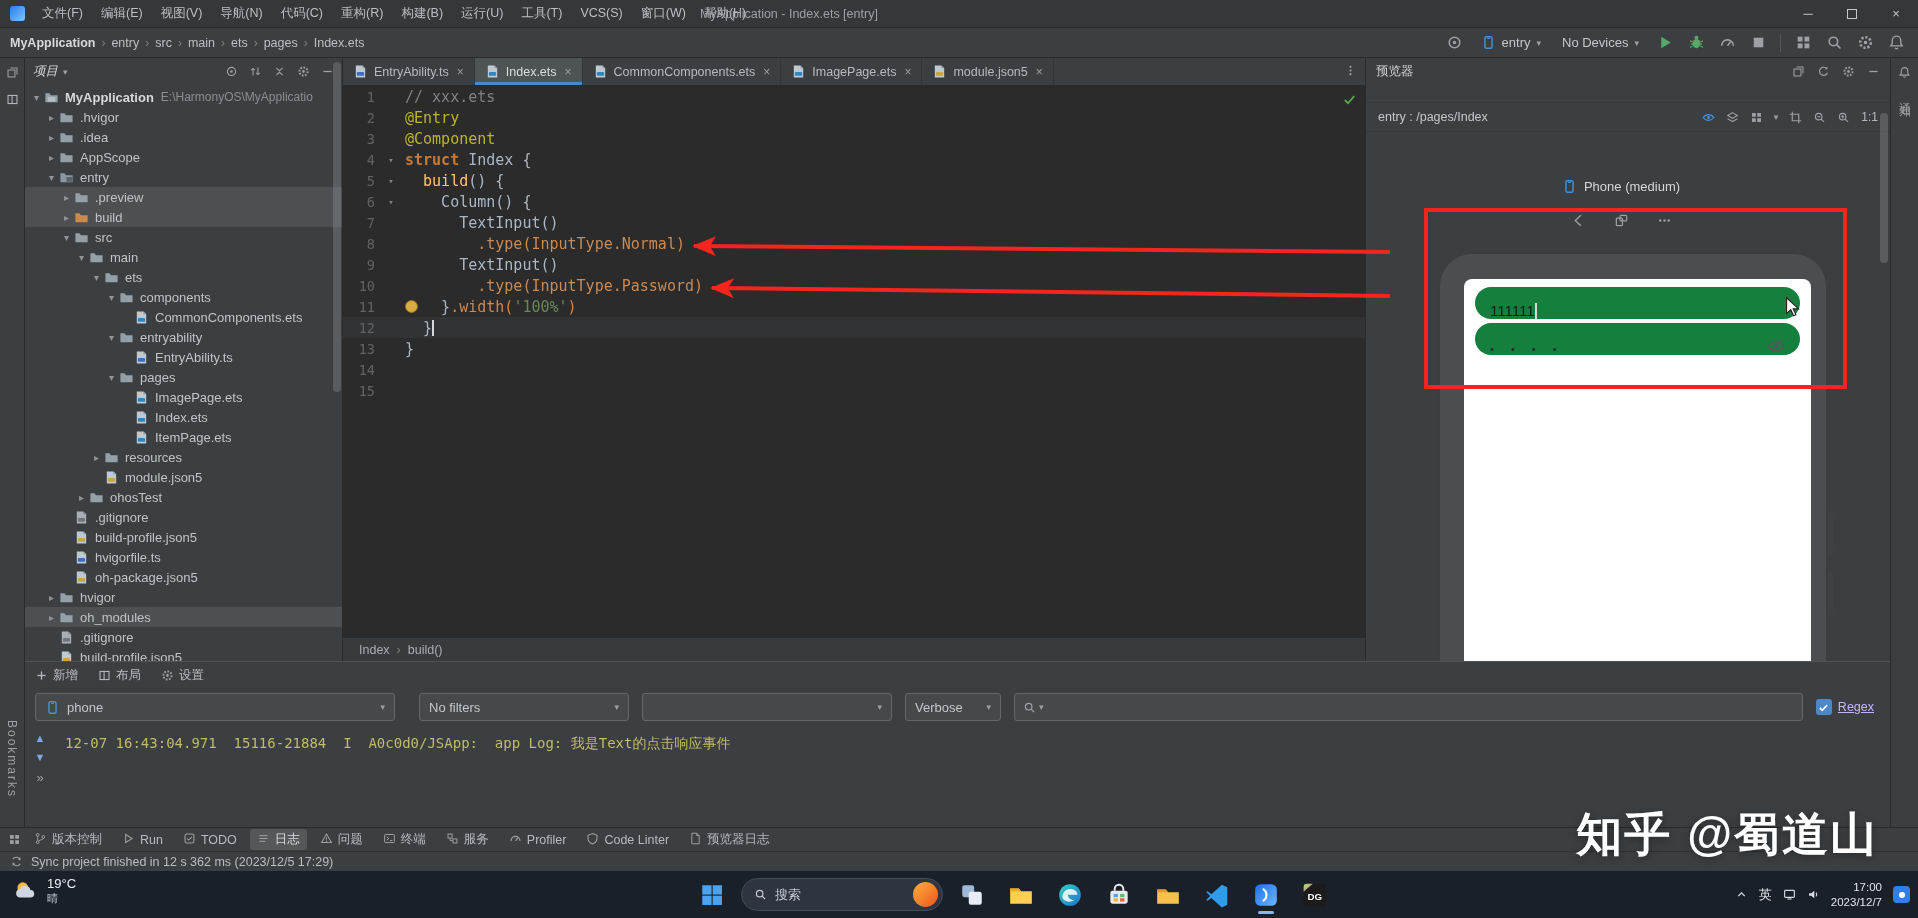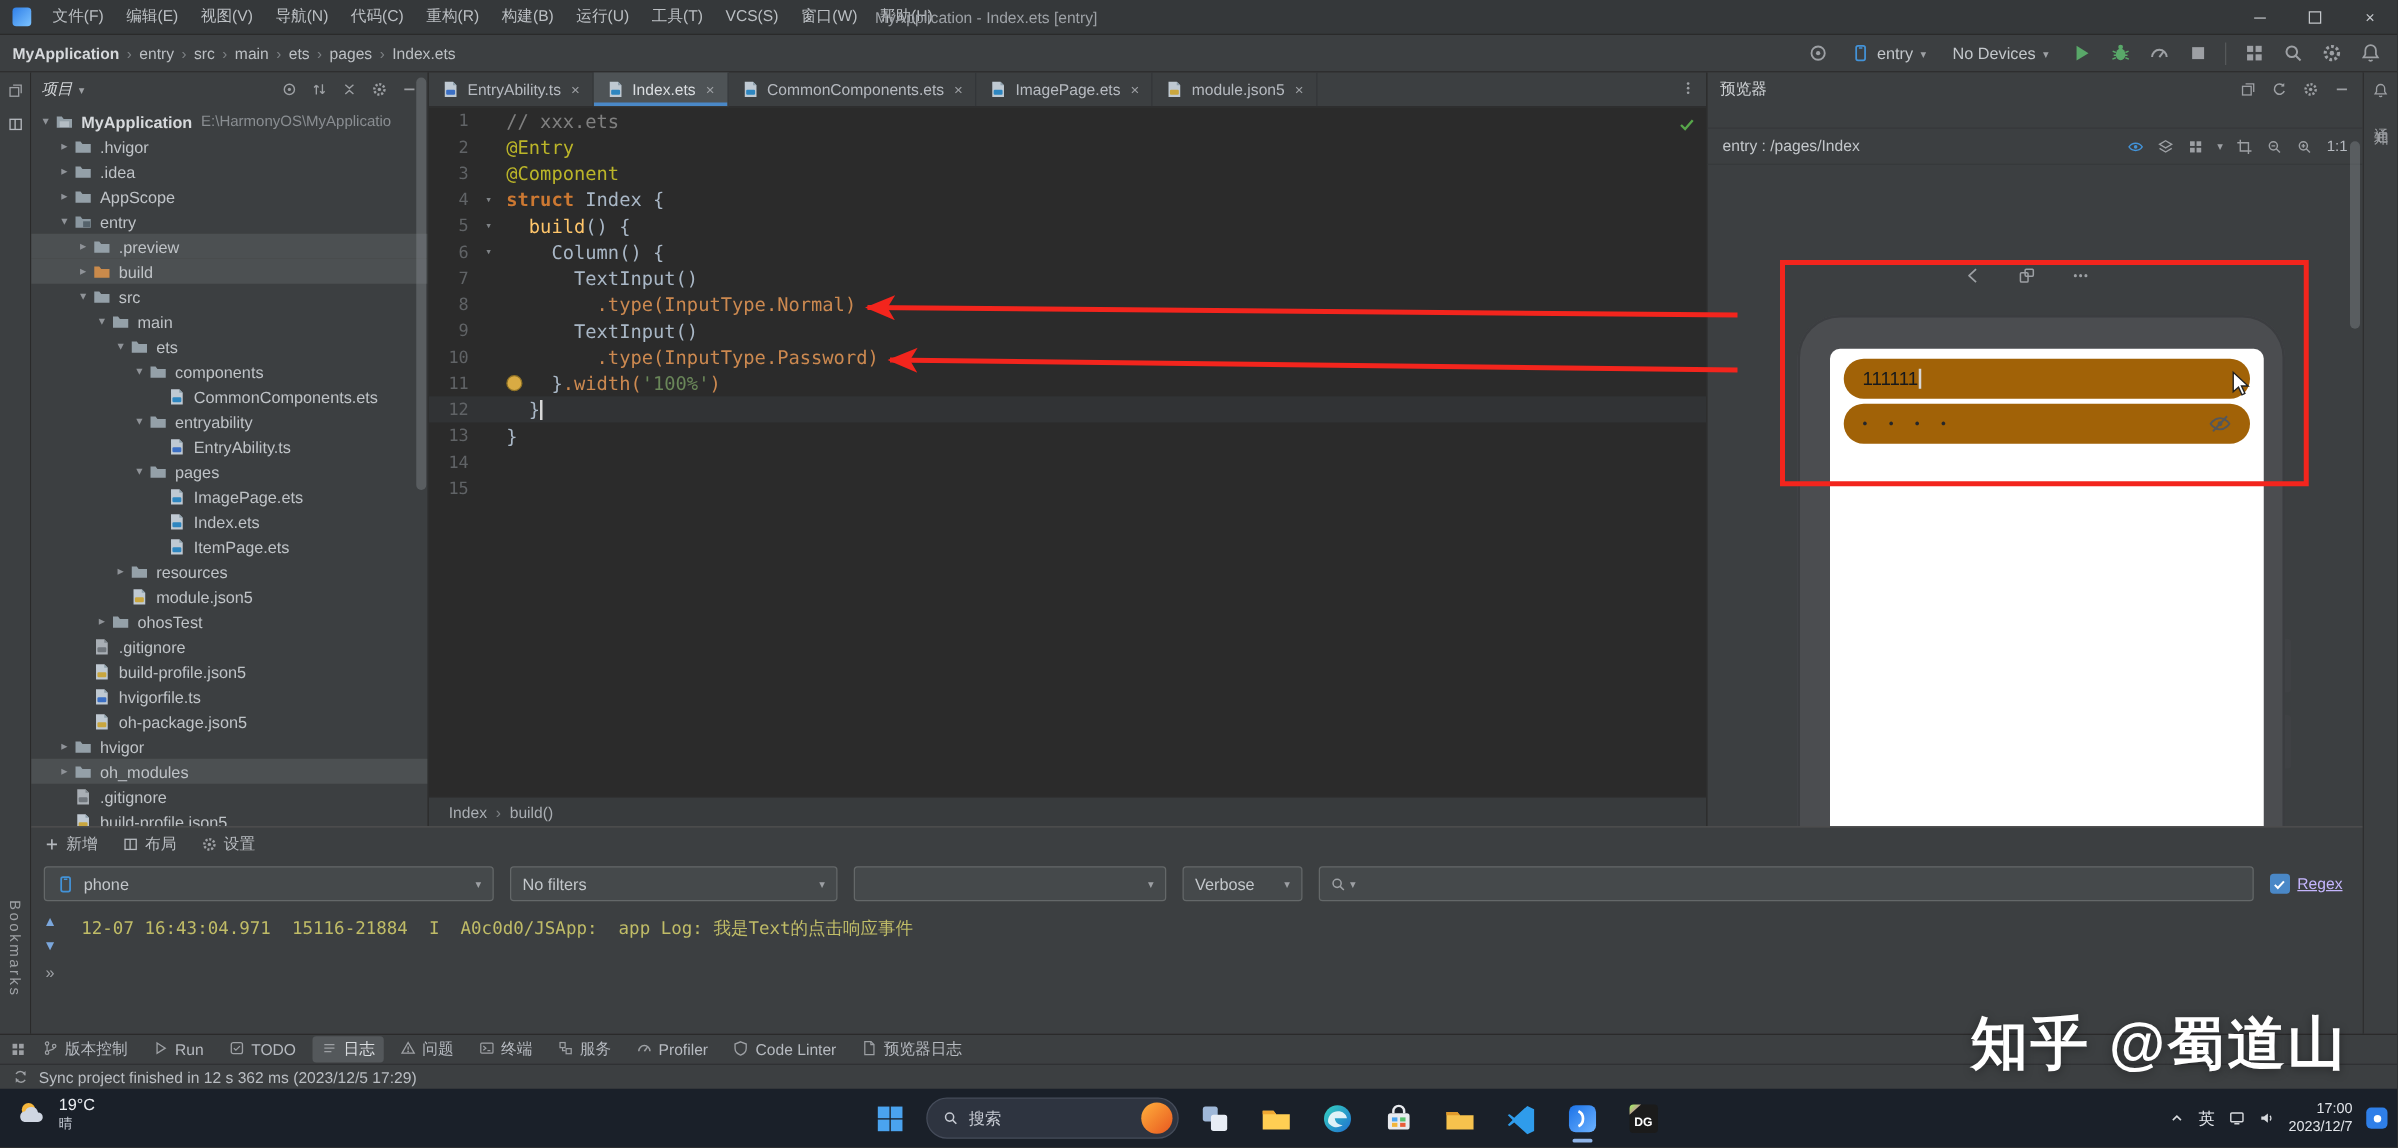--- a/index.html
+++ b/index.html
@@ -82,42 +82,42 @@
 .pv-hicons{margin-left:auto;display:flex;gap:12px;align-items:center;}
 .pv-sub{height:30px;display:flex;align-items:center;padding:0 12px;gap:9px;border-bottom:1px solid #36393b;border-top:1px solid #36393b;flex:none;font-size:12.5px;color:#c3c7cb;}
 .pv-sicons{margin-left:auto;display:flex;gap:11px;align-items:center;}
 .zoom-label{font-size:12px;color:#b6bac0;}
 .pv-canvas{flex:1;position:relative;overflow:hidden;}
 .pv-devlabel{position:absolute;top:30px;left:0;right:14px;display:flex;justify-content:center;align-items:center;gap:7px;font-size:13px;color:#d4d6d9;}
 .pv-nav{position:absolute;top:64px;left:0;right:14px;display:flex;justify-content:center;gap:28px;}
 .phone{position:absolute;left:72px;top:103px;width:390px;height:520px;background:#4b4d50;border-radius:34px 34px 0 0;box-shadow:inset 0 0 0 2px #3b3d40;}
 .pbtn{position:absolute;right:-5px;width:5px;height:43px;background:#3f4144;border-radius:0 3px 3px 0;}
 .screen{position:absolute;left:26px;top:27px;width:347px;height:600px;background:#ffffff;border-radius:8px;}
-.ti{position:absolute;left:11px;right:11px;height:32px;background:#a16207;border-radius:16px;display:flex;align-items:center;padding:12px 15px;}
+.ti{position:absolute;left:11px;right:11px;height:32px;background:#15803d;border-radius:16px;display:flex;align-items:flex-end;padding:0 15px;}
 .ti1{top:8px;font-size:15px;color:#17191c;}
 .ti2{top:44px;}
 .dots{font-size:11px;letter-spacing:7px;color:#24262a;}
 .eyewrap{margin-left:auto;display:flex;}
 .screen-bar{position:absolute;top:405px;left:14px;right:30px;height:5px;background:#e8e8e8;border-radius:3px;}
 .screen-bar .thumbseg{position:absolute;left:0;top:0;height:5px;width:42%;background:#c6c6c6;border-radius:3px;}
 .pv-thumb{position:absolute;right:2px;top:55px;width:8px;height:150px;background:rgba(150,155,160,.33);border-radius:4px;}
 
 
 .logpanel{position:absolute;left:25px;top:661px;width:1865px;height:166px;background:#3c3f41;border-top:1px solid #515151;display:flex;flex-direction:column;}
 .log-tabs{height:26px;display:flex;align-items:center;padding:0 8px;gap:16px;flex:none;}
 .log-title{font-weight:bold;color:#d4d7da;}
 .log-tab{color:#b3b7bc;padding:4px 2px;}
 .log-tab.active{color:#e0e3e6;box-shadow:inset 0 -2px 0 #4a88c7;}
 .log-tabs-right{margin-left:auto;display:flex;gap:14px;align-items:center;padding-right:4px;}
 .log-actions{height:26px;display:flex;align-items:center;gap:20px;padding:0 10px;font-size:12.5px;color:#b9bdc2;flex:none;}
 .laction{display:flex;align-items:center;gap:5px;}
 .log-filters{height:38px;display:flex;align-items:center;gap:13px;padding:0 10px;flex:none;}
 .dd{height:28px;background:#45494b;border:1px solid #646869;border-radius:3px;display:flex;align-items:center;padding:0 9px;gap:7px;font-size:13px;color:#c3c7cb;}
 .dd .dcaret{margin-left:auto;}
-.dd.device{width:360px;} .dd.filter{width:262px;} .dd.custom{width:250px;} .dd.level{width:96px;}
+.dd.device{width:360px;} .dd.filter{width:210px;margin-left:11px;} .dd.custom{width:250px;} .dd.level{width:96px;}
 .searchbox{flex:1;height:28px;background:#45494b;border:1px solid #646869;border-radius:3px;display:flex;align-items:center;padding:0 8px;gap:3px;}
 .regex{display:flex;align-items:center;gap:6px;color:#c4b5fd;font-size:12.5px;padding-right:6px;text-decoration:underline;}
 .checkbox{width:16px;height:16px;border-radius:3px;background:#4a88c7;display:flex;align-items:center;justify-content:center;}
 .log-body{flex:1;display:flex;overflow:hidden;}
 .log-gutter{width:30px;flex:none;display:flex;flex-direction:column;align-items:center;padding-top:6px;gap:7px;font-size:11px;}
 .garrow{color:#7ba7dc;} .gmore{color:#9da0a4;font-size:13px;}
 .log-entries{flex:1;font-family:"DejaVu Sans Mono",monospace;font-size:14px;line-height:22px;color:#c0bc67;padding:6px 0 0 10px;white-space:pre;}
 
 
 .statusrow{position:absolute;left:0;top:827px;width:1918px;height:24px;background:#3c3f41;border-top:1px solid #2a2a2a;display:flex;align-items:center;gap:6px;padding:0 8px;font-size:12.5px;}
@@ -853,20 +853,29 @@
                 <circle cx="7" cy="7" r="4" fill="none" stroke="#9da0a4" stroke-width="1.4"></circle>
                 <line x1="5.2" y1="7" x2="8.8" y2="7" stroke="#9da0a4" stroke-width="1.4"></line>
                 <line x1="7" y1="5.2" x2="7" y2="8.8" stroke="#9da0a4" stroke-width="1.4"></line>
                 <line x1="10" y1="10" x2="13.5" y2="13.5" stroke="#9da0a4" stroke-width="1.4"></line>
               </svg>
             </span>
           <span class="zoom-label">1:1</span>
         </div>
       </div>
       <div class="pv-canvas">
+        <div class="pv-devlabel">
+          <span class="icn" data-icon="phone">
+              <svg viewBox="0 0 16 16">
+                <rect x="4.2" y="1.8" width="7.6" height="12.4" rx="1.6" fill="none" stroke="#4393d8" stroke-width="1.5"></rect>
+                <line x1="6.5" y1="3.6" x2="9.5" y2="3.6" stroke="#4393d8" stroke-width="1.2"></line>
+              </svg>
+            </span>
+          <span>Phone (medium)</span>
+        </div>
         <div class="pv-nav">
           <span class="icn" data-icon="back">
               <svg viewBox="0 0 16 16">
                 <path d="M10.5 2.5 4.5 8l6 5.5" fill="none" stroke="#9da0a4" stroke-width="1.5" stroke-linejoin="round"></path>
               </svg>
             </span>
           <span class="icn" data-icon="rotate">
               <svg viewBox="0 0 16 16">
                 <rect x="2.5" y="5.5" width="6.5" height="8" rx="1" fill="none" stroke="#9da0a4" stroke-width="1.3"></rect>
                 <rect x="6.5" y="2.5" width="7" height="6" rx="1" fill="none" stroke="#9da0a4" stroke-width="1.3"></rect>

